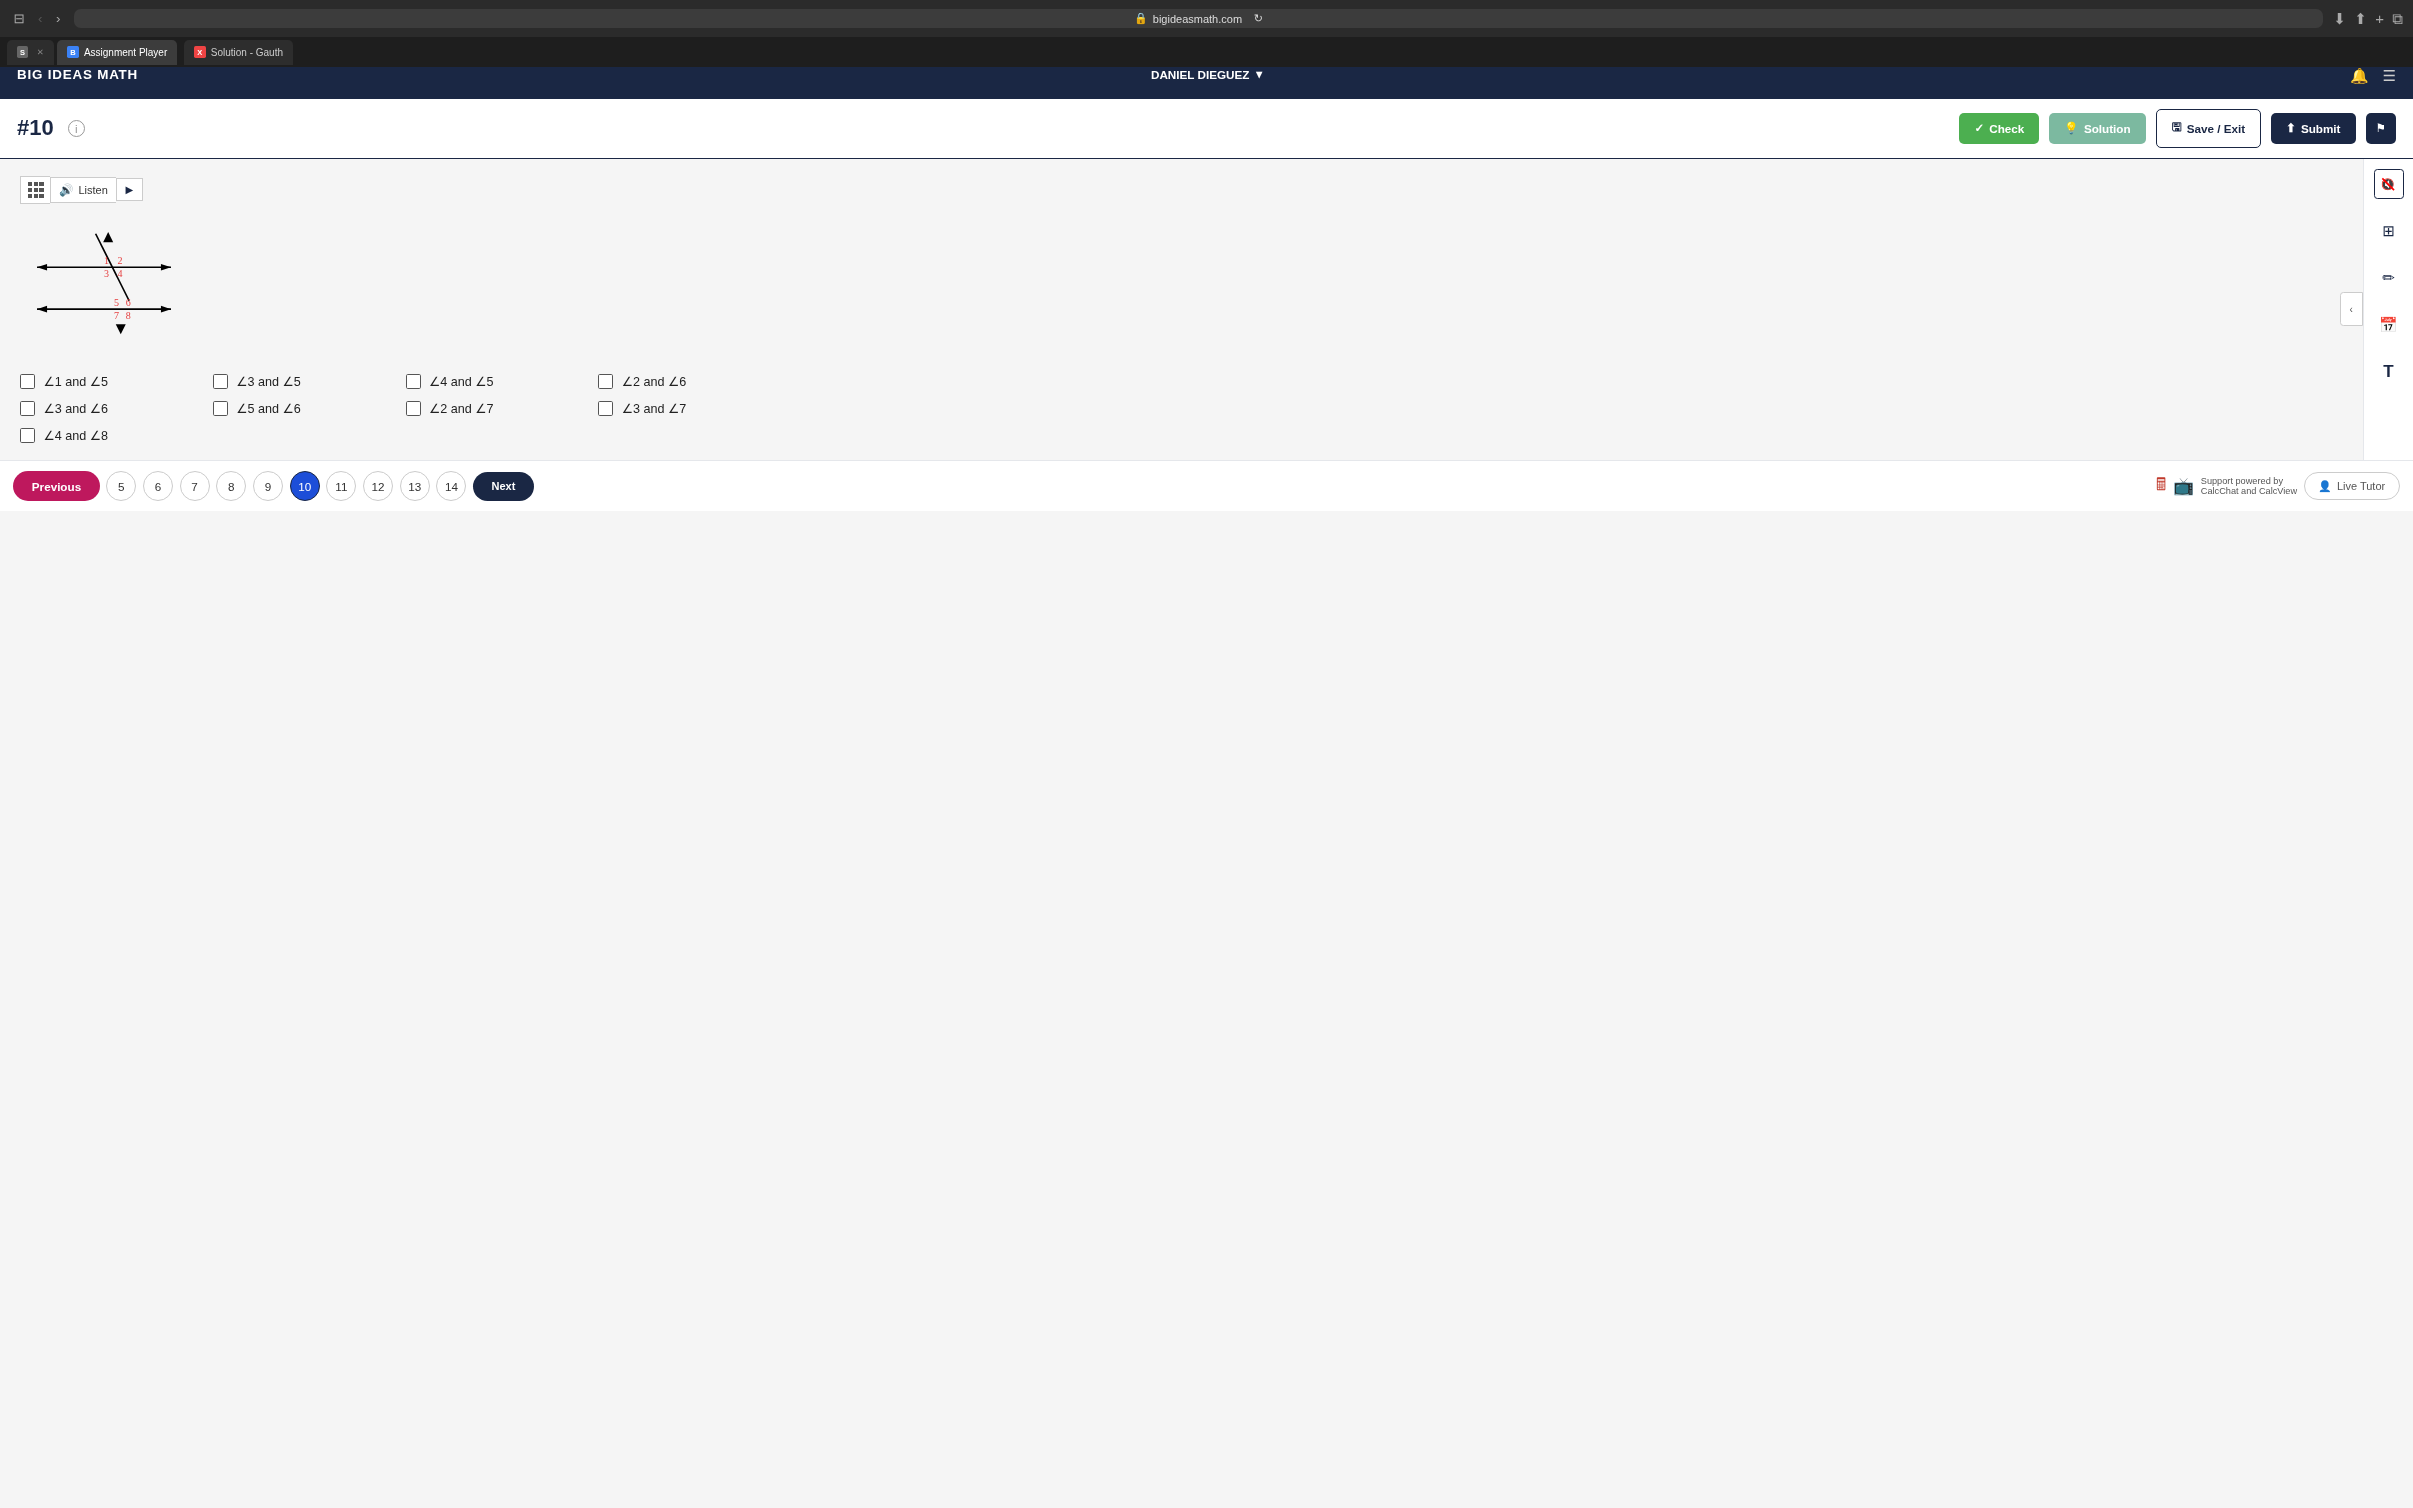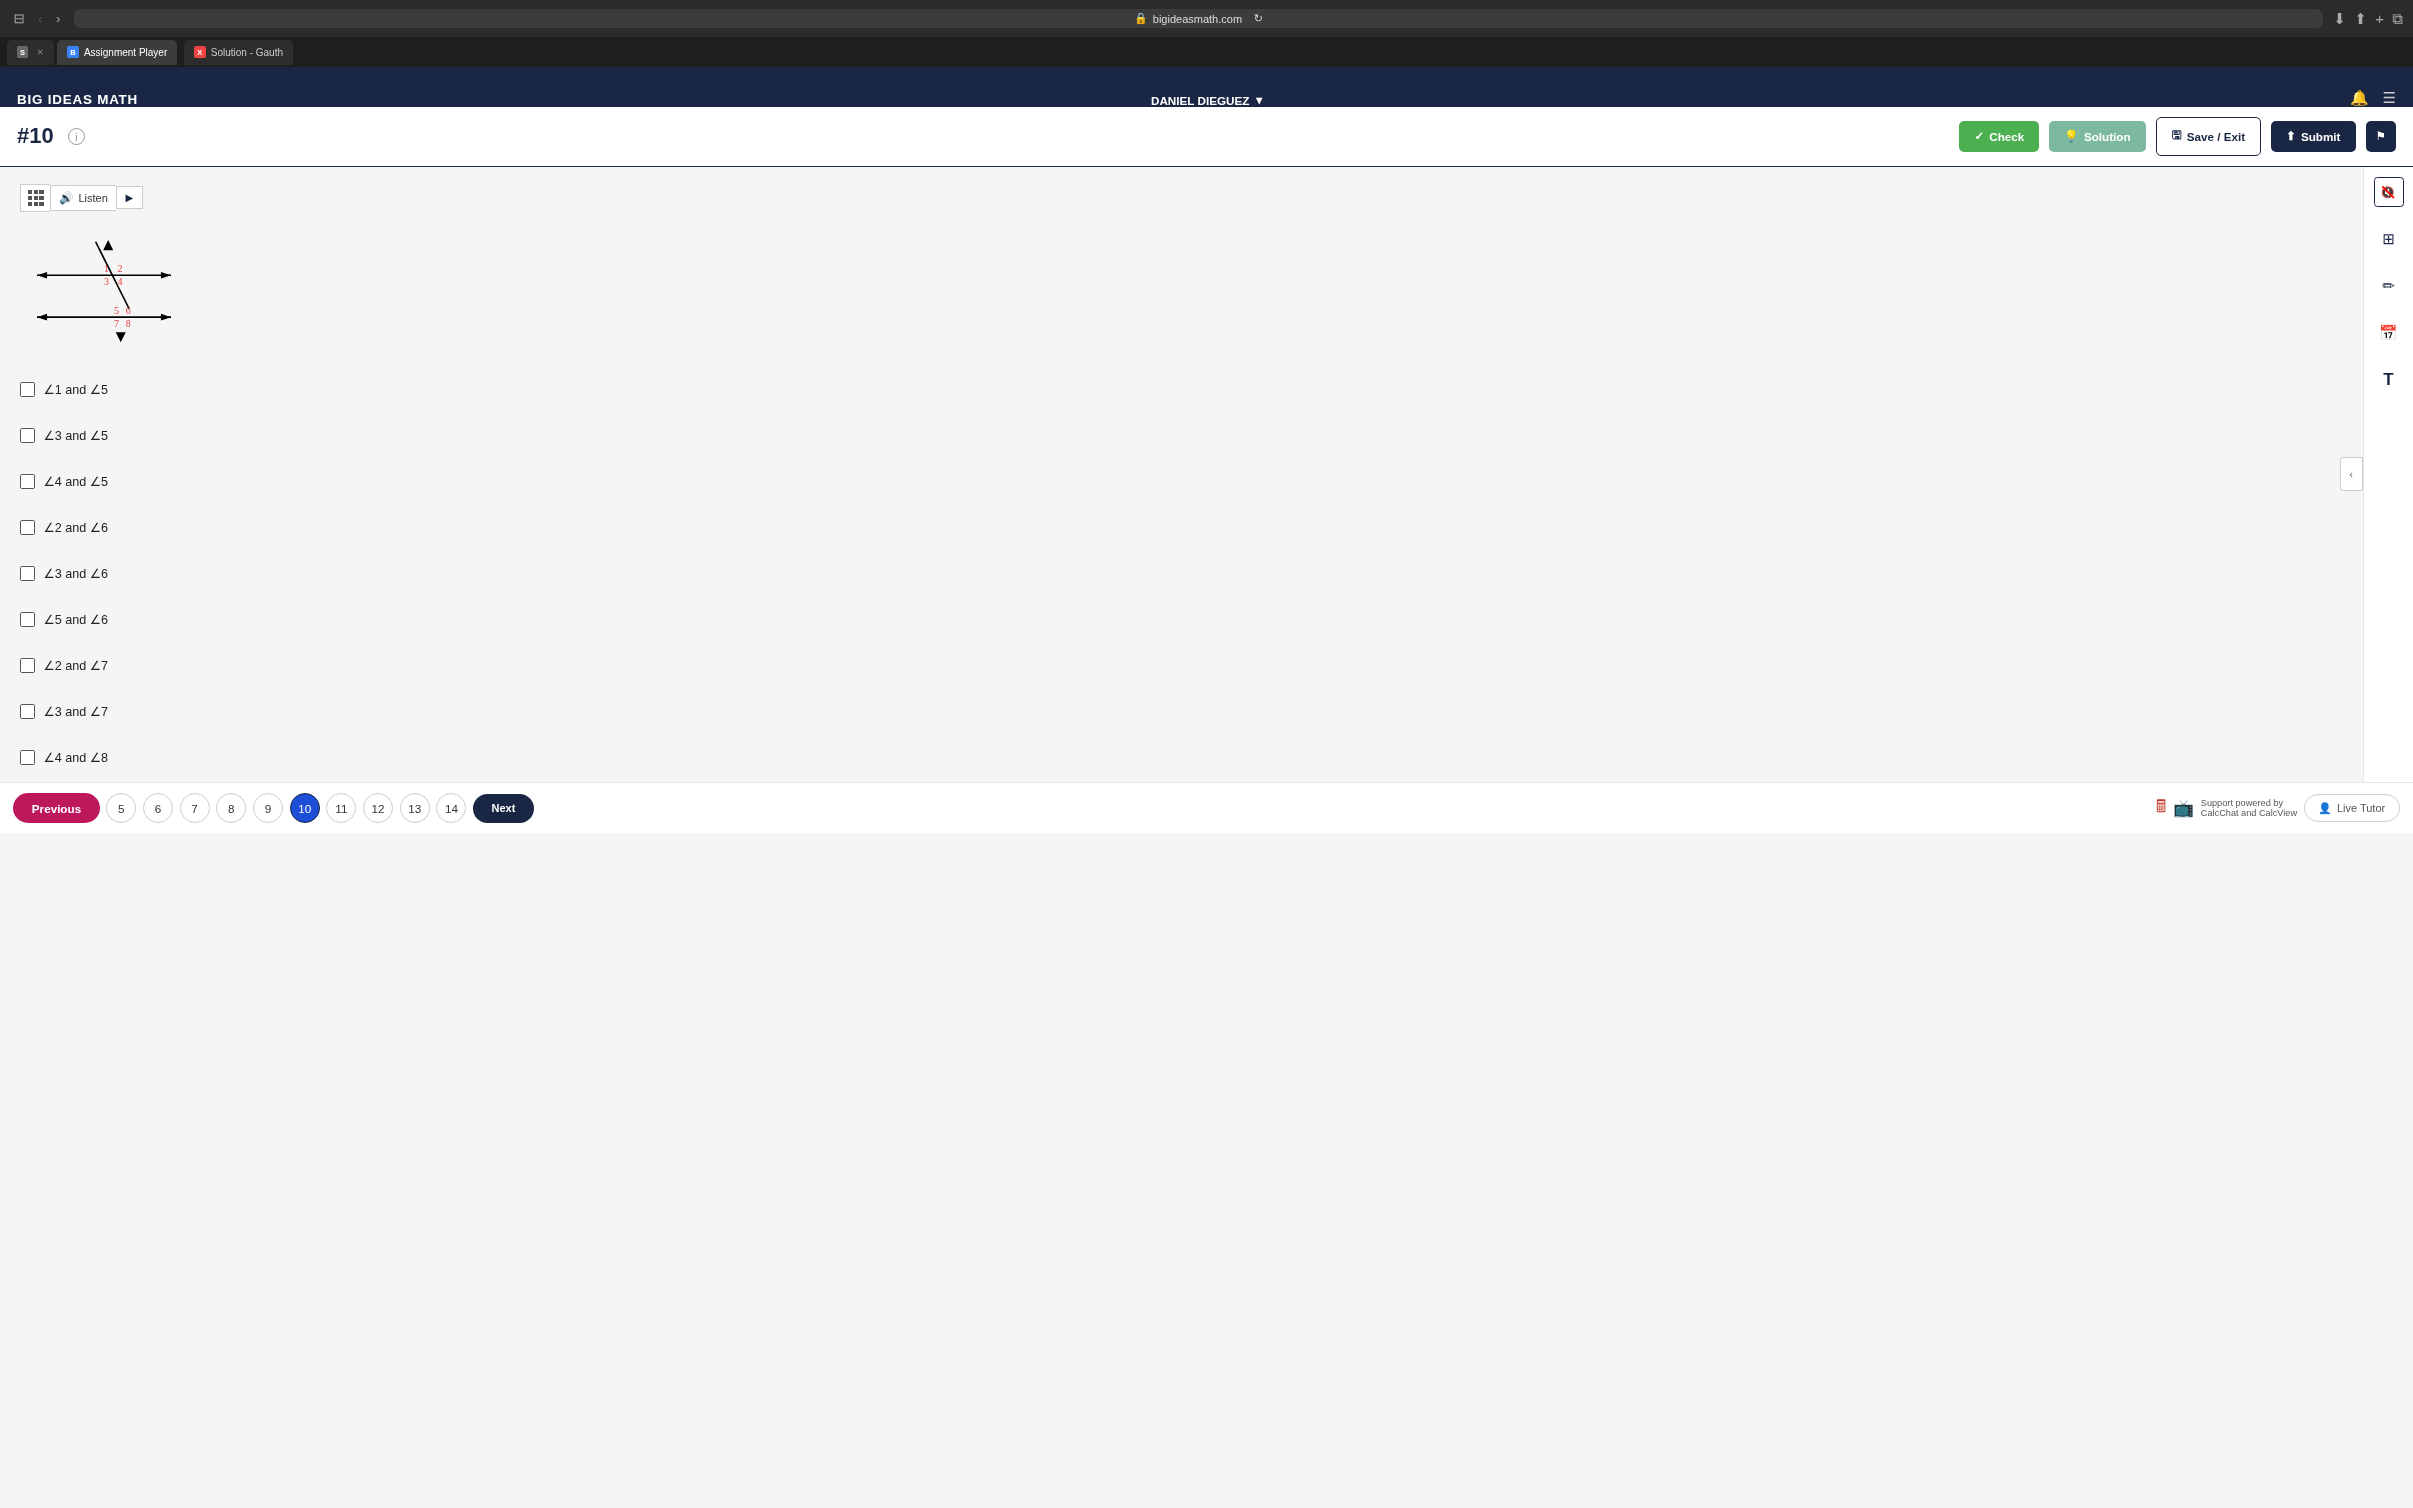--- a/index.html
+++ b/index.html
@@ -57,22 +57,22 @@
     .tab-close { color: #888; font-size: 8.4px; margin-left: 3.4px; }
     .tab-icon { width: 11.7px; height: 11.7px; border-radius: 1.7px; display: flex; align-items: center; justify-content: center; font-size: 7.5px; font-weight: bold; }
     .tab-icon.blue { background: #3b82f6; color: white; }
     .tab-icon.red { background: #ef4444; color: white; }
 
     
     .app-header {
       background: #1a2744;
       color: white;
       display: flex;
-      align-items: flex-end;
-      height: 40px;
+      align-items: flex-start;
+      height: 32px;
       padding: 0 17px;
     }
     .app-logo {
       font-size: 13.4px;
       font-weight: 700;
       letter-spacing: 0.8px;
       flex: 1;
     }
     .app-user {
       display: flex;
@@ -275,22 +275,22 @@
 
     
     .diagram {
       margin-bottom: 20px;
       width: 168px;
     }
 
     
     .choices-grid {
       display: grid;
-      grid-template-columns: repeat(1, 1fr);
-      gap: 31px 17px;
+      grid-template-columns: repeat(4, 1fr);
+      gap: 12px 17px;
       max-width: 754px;
     }
     .choice-item {
       display: flex;
       align-items: center;
       gap: 8.4px;
       font-size: 12.6px;
       color: #222;
     }
     .choice-checkbox {

